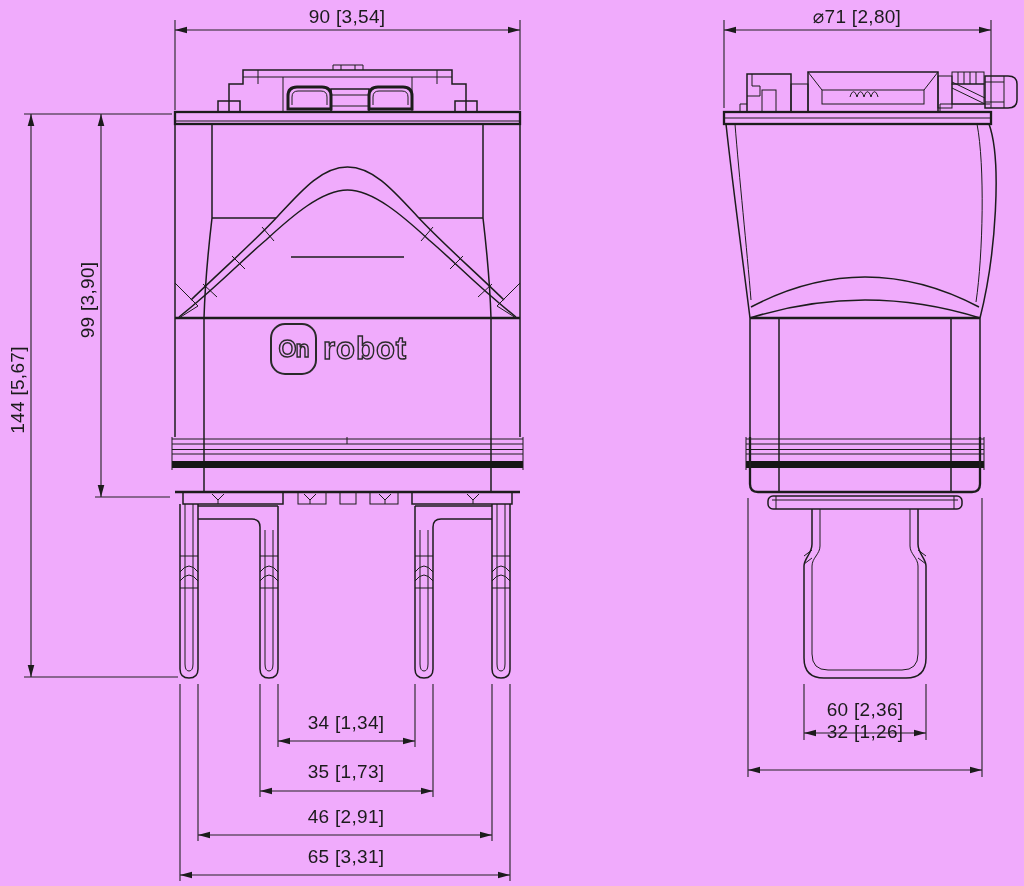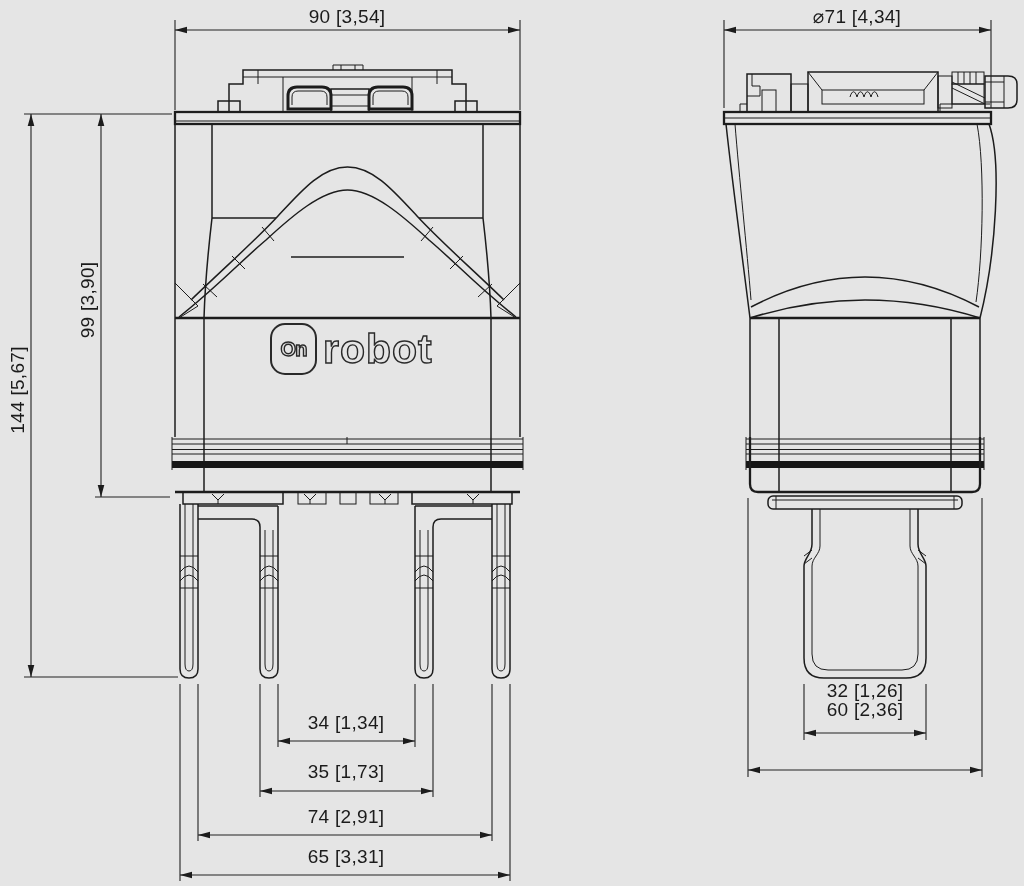--- a/index.html
+++ b/index.html
@@ -1,17 +1,17 @@
 <!DOCTYPE html>
 <html><head>
 <meta charset="utf-8">
 <style>
   html,body{margin:0;padding:0;background:#ffffff;}
   .stage{
-    position:relative;width:1024px;height:886px;background:#e5e5e5;
+    position:relative;width:1024px;height:886px;background:#f0abfc;
     font-family:"Liberation Sans",sans-serif;overflow:hidden;
   }
   .stage svg{position:absolute;left:0;top:0;}
   
   .ln{stroke:#1c1c1c;fill:none;stroke-width:1.5;}
   .ln2{stroke:#1c1c1c;fill:none;stroke-width:2.3;}
   .ln1{stroke:#1c1c1c;fill:none;stroke-width:1;}
   .dark{fill:#161616;stroke:none;}
   .dimln{stroke:#222222;fill:none;stroke-width:1.1;}
   .arr{fill:#1c1c1c;stroke:none;}
@@ -23,22 +23,22 @@
   }
   .dim.vert{transform:translate(-50%,-50%) rotate(-90deg);}
   
   .logo{position:absolute;left:270px;top:320px;height:58px;display:flex;align-items:center;gap:6px;}
   .logo-mark{
     width:47px;height:52px;border:2.5px solid #2a2a2a;border-radius:15px;
     display:flex;align-items:center;justify-content:center;box-sizing:border-box;
   }
   .outline-text{color:transparent;-webkit-text-stroke:1.4px #2a2a2a;}
   @supports not (-webkit-text-stroke:1px #000){.outline-text{color:#2a2a2a;}}
-  .logo-mark span{font-size:20px;font-weight:bold;letter-spacing:-1px;}
-  .logo-word{font-size:41px;font-weight:600;letter-spacing:1px;}
+  .logo-mark span{font-size:23px;font-weight:bold;letter-spacing:-1px;}
+  .logo-word{font-size:31px;font-weight:600;letter-spacing:1px;}
 </style>
 </head>
 <body>
 
 <div class="stage">
 
 <svg width="1024" height="886" viewBox="0 0 1024 886">
 
   <g>
 
@@ -278,28 +278,28 @@
     <polygon class="arr" points="926,733 914,729.7 914,736.3"></polygon>
     <line class="dimln" x1="748" y1="498" x2="748" y2="777"></line>
     <line class="dimln" x1="982" y1="498" x2="982" y2="777"></line>
     <line class="dimln" x1="748" y1="770" x2="982" y2="770"></line>
     <polygon class="arr" points="748,770 760,766.7 760,773.3"></polygon>
     <polygon class="arr" points="982,770 970,766.7 970,773.3"></polygon>
   </g>
 </svg>
 
 <div class="dim" style="left:347px;top:16px">90 [3,54]</div>
-<div class="dim" style="left:857px;top:16px">⌀71 [4,34]</div>
+<div class="dim" style="left:857px;top:16px">⌀71 [2,80]</div>
 <div class="dim vert" style="left:17px;top:390px">144 [5,67]</div>
 <div class="dim vert" style="left:87px;top:300px">99 [3,90]</div>
 <div class="dim" style="left:346px;top:722px">34 [1,34]</div>
 <div class="dim" style="left:346px;top:771px">35 [1,73]</div>
-<div class="dim" style="left:346px;top:816px">74 [2,91]</div>
+<div class="dim" style="left:346px;top:816px">46 [2,91]</div>
 <div class="dim" style="left:346px;top:856px">65 [3,31]</div>
-<div class="dim" style="left:865px;top:690px">32 [1,26]</div>
+<div class="dim" style="left:865px;top:731px">32 [1,26]</div>
 <div class="dim" style="left:865px;top:709px">60 [2,36]</div>
 
 <div class="logo">
   <div class="logo-mark">
     <span class="outline-text">On</span>
   </div>
   <span class="logo-word outline-text">robot</span>
 </div>
 
 </div>

